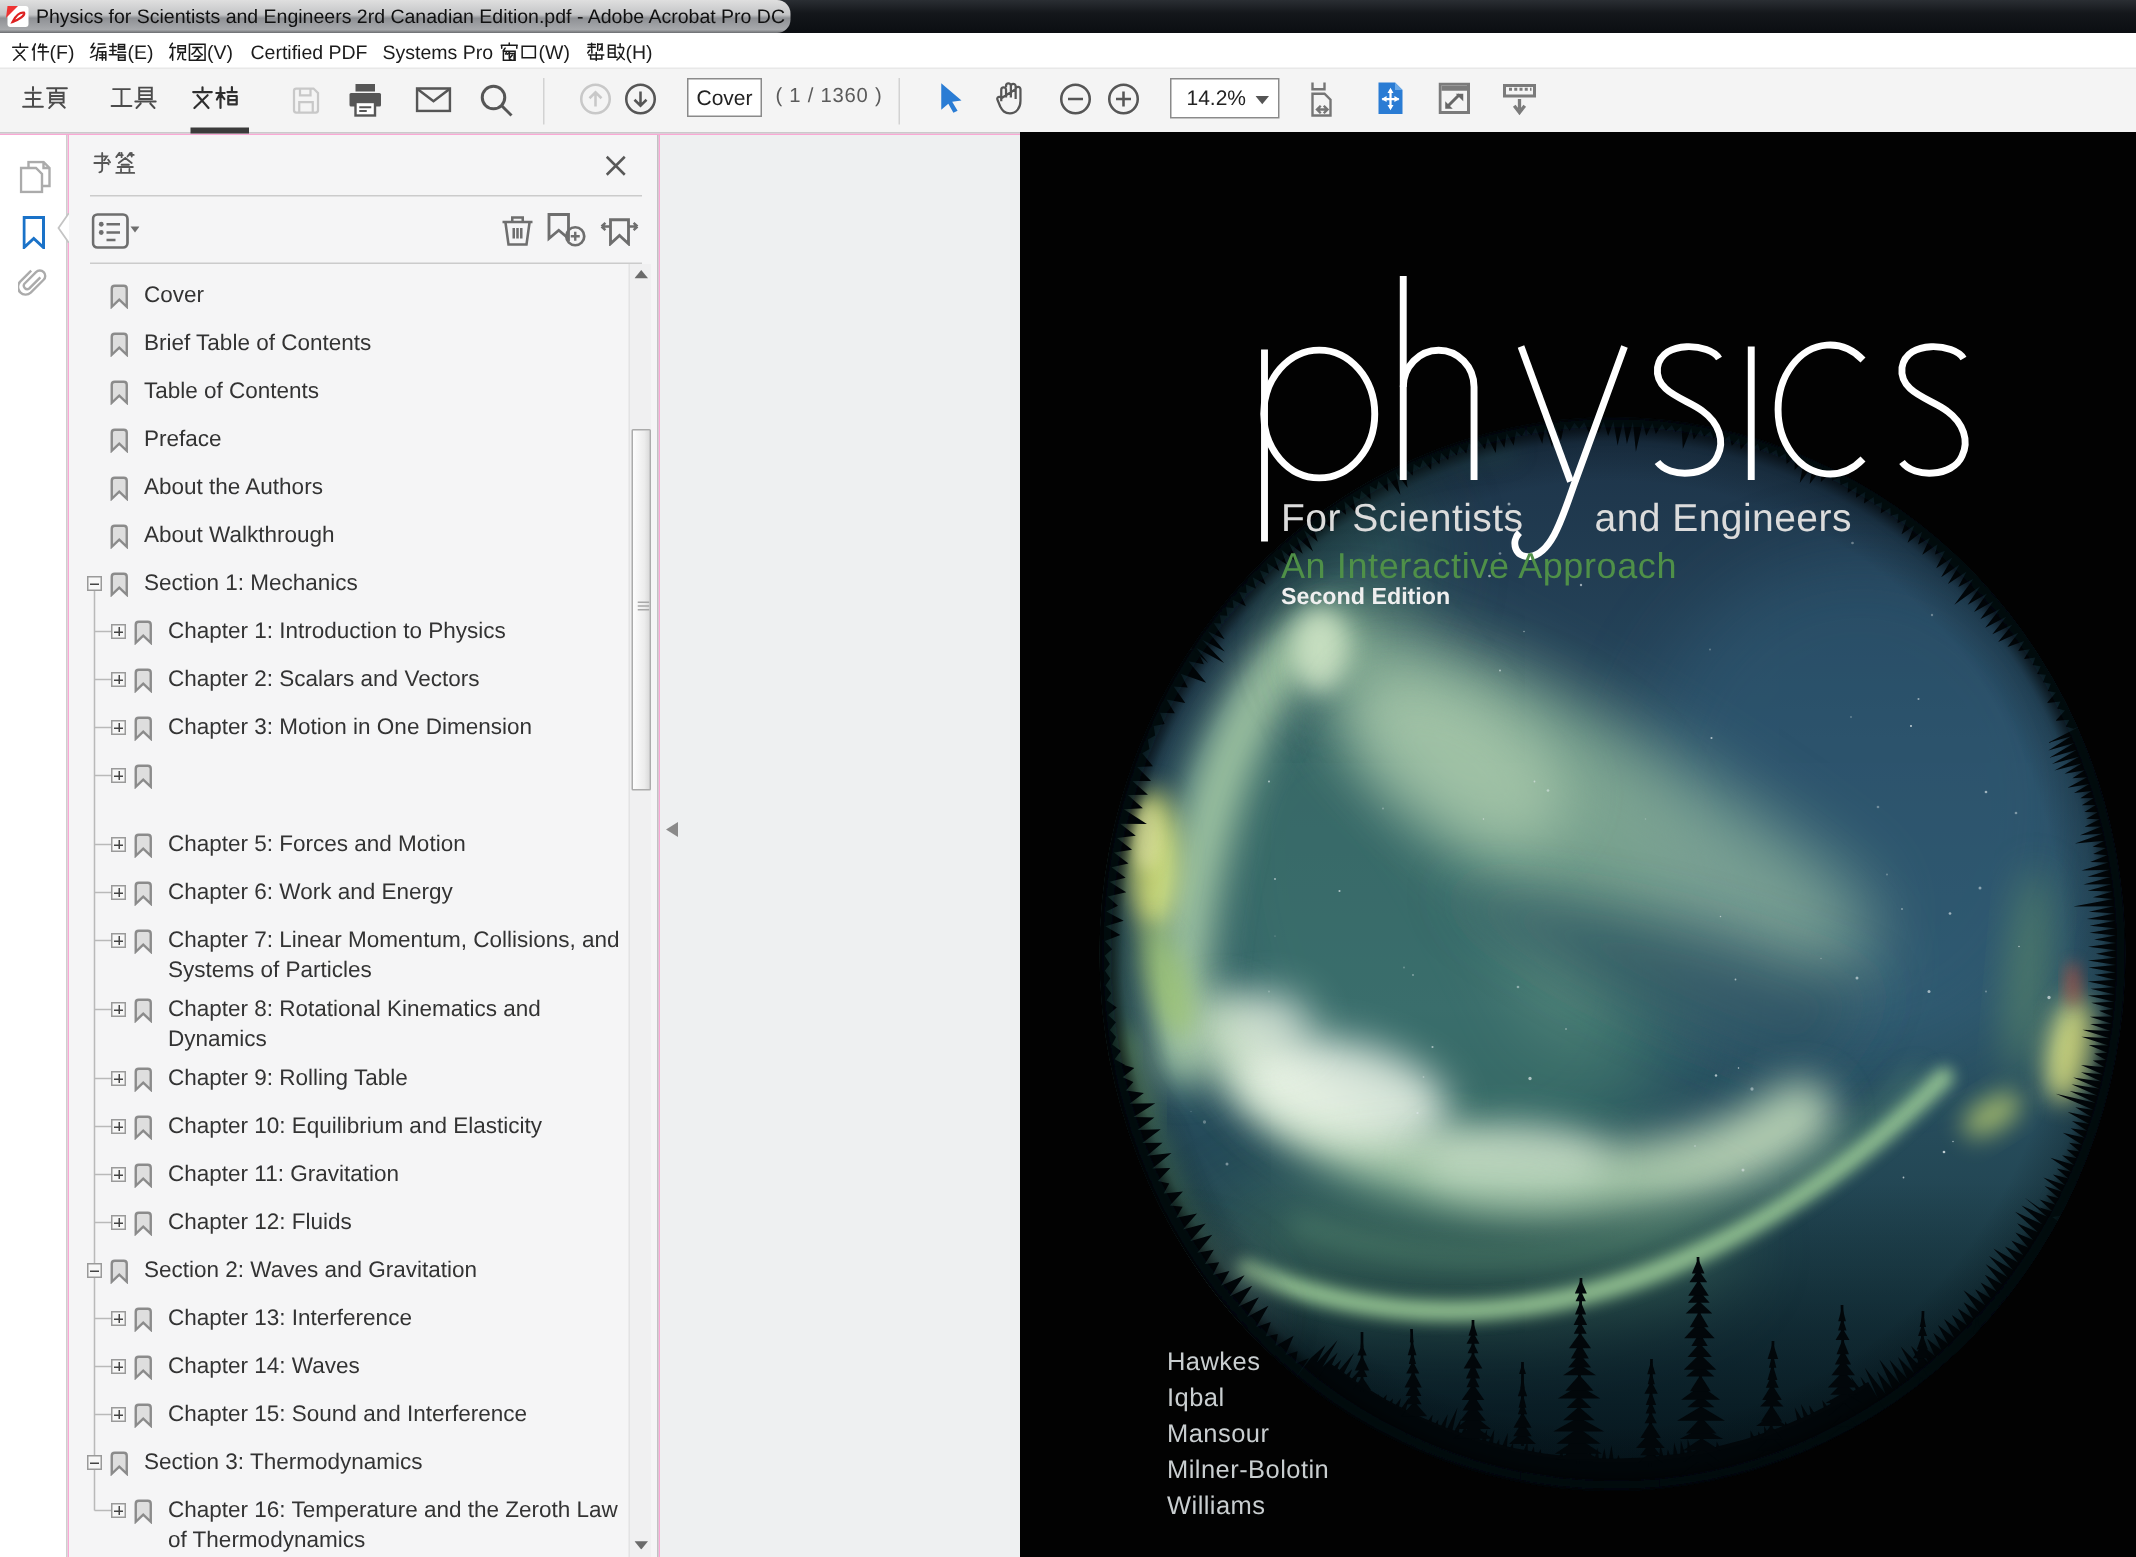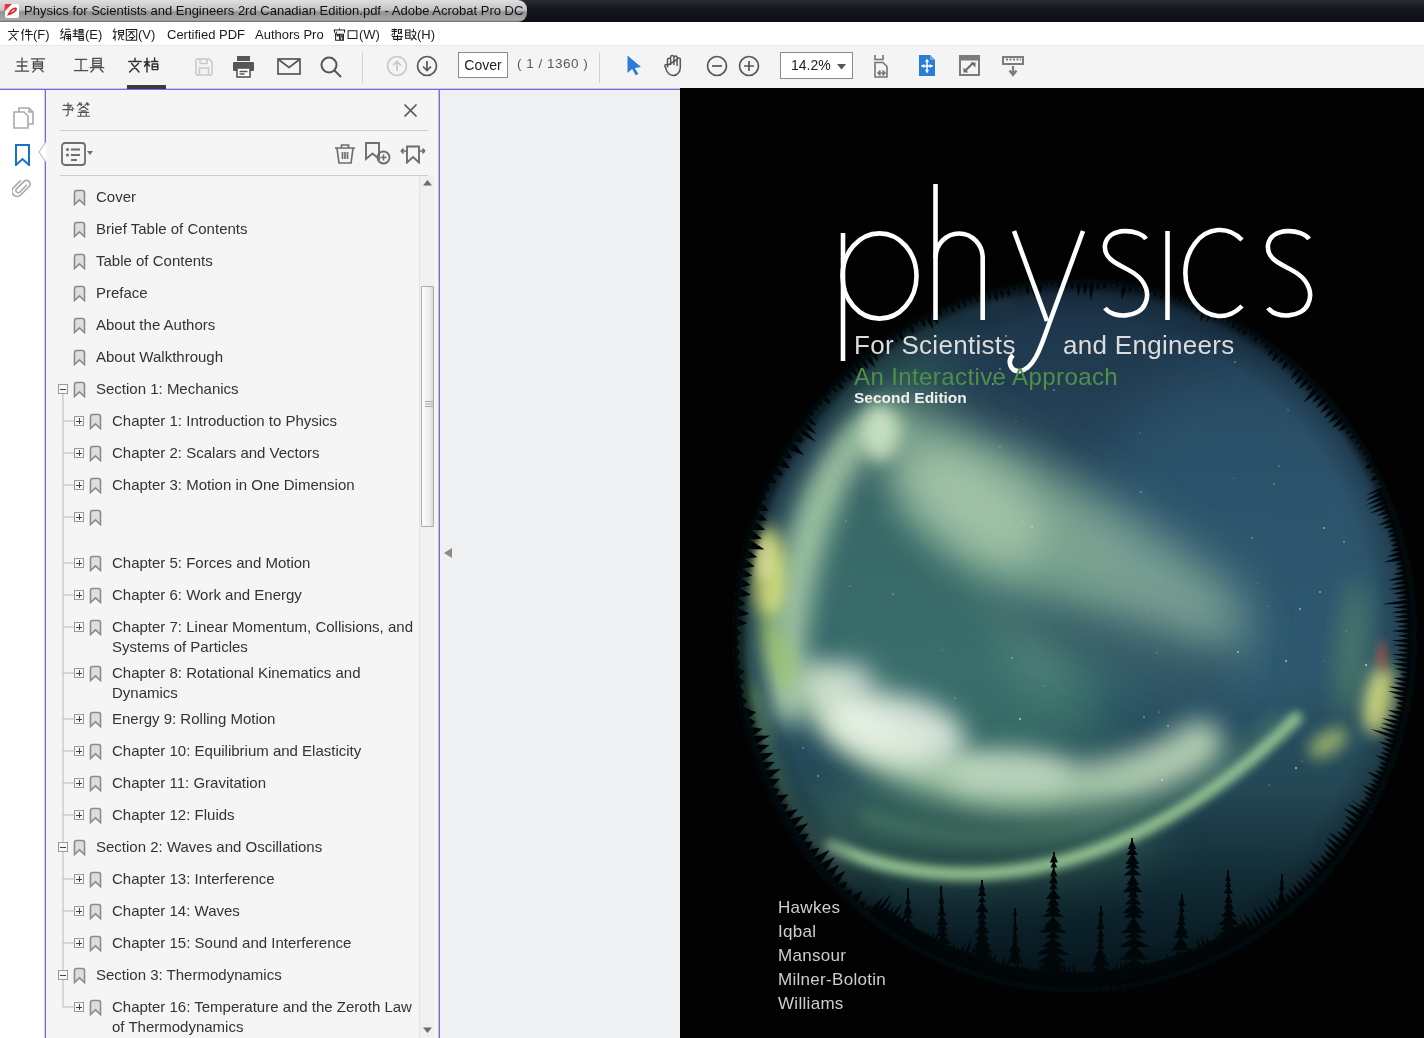--- a/index.html
+++ b/index.html
@@ -1,16 +1,16 @@
 <!DOCTYPE html>
 <html><head><meta charset="utf-8">
 <style>
 *{margin:0;padding:0;box-sizing:border-box}
 html,body{width:1424px;height:1038px;overflow:hidden;background:#000;font-family:"Liberation Sans",sans-serif}
-#win{position:absolute;left:0;top:0;width:1168px;height:1038px;background:#8b5cf6}
+#win{position:absolute;left:0;top:0;width:1168px;height:1038px;background:#f9a8d4}
 .abs{position:absolute}
 
 #titlebar{position:absolute;left:0;top:0;width:1424px;height:22px;background:linear-gradient(180deg,#2a2e33 0%,#14171b 40%,#0b0e12 100%)}
 #tbglass{position:absolute;left:0;top:0;width:527px;height:22px;background:linear-gradient(180deg,#dfdfdf 0%,#c3c4c6 45%,#8f9195 55%,#a7a9ac 90%,#6a6c70 100%);border-radius:0 9px 9px 0}
 #tbtitle{position:absolute;left:24px;top:3px;font-size:13px;color:#101010;white-space:nowrap}
 
 #menubar{position:absolute;left:0;top:22px;width:1424px;height:24px;background:#fff;border-bottom:1px solid #e8e8e8}
 .mi{position:absolute;top:5px;height:16px;color:#1b1b1b;font-size:13px;white-space:nowrap}
 
 #toolbar{position:absolute;left:0;top:46px;width:1424px;height:43px;background:#f4f4f4;border-bottom:1px solid #c9cacb}
@@ -115,21 +115,21 @@
           <use href="#h-bian"></use>
         </svg><svg class="cj" width="13" height="13" viewBox="0 0 16 16">
           <use href="#h-ji"></use>
         </svg>(E)</div>
 <div class="mi" style="left:112px"><svg class="cj" width="13" height="13" viewBox="0 0 16 16">
           <use href="#h-shi"></use>
         </svg><svg class="cj" width="13" height="13" viewBox="0 0 16 16">
           <use href="#h-tu"></use>
         </svg>(V)</div>
 <div class="mi" style="left:167px">Certified PDF</div>
-<div class="mi" style="left:255px">Authors Pro</div>
+<div class="mi" style="left:255px">Systems Pro</div>
 <div class="mi" style="left:333px"><svg class="cj" width="13" height="13" viewBox="0 0 16 16">
           <use href="#h-chuang"></use>
         </svg><svg class="cj" width="13" height="13" viewBox="0 0 16 16">
           <use href="#h-kou"></use>
         </svg>(W)</div>
 <div class="mi" style="left:391px"><svg class="cj" width="13" height="13" viewBox="0 0 16 16">
           <use href="#h-bang"></use>
         </svg><svg class="cj" width="13" height="13" viewBox="0 0 16 16">
           <use href="#h-zhu2"></use>
         </svg>(H)</div>
@@ -361,41 +361,41 @@
 <div class="bmrow" style="left:66px;top:527px">Chapter 7: Linear Momentum, Collisions, and<br>Systems of Particles</div>
 <svg class="abs bmk" style="left:43px;top:575px" width="13" height="17" viewBox="0 0 13 17">
         <path d="M1.5 3.5q0-2 2-2h6q2 0 2 2v12l-5-4.7-5 4.7z" fill="#dedede" stroke="#8b8b8b" stroke-width="1.6"></path>
       </svg>
 <div class="exp pl" style="left:28px;top:578px"></div>
 <div class="bmrow" style="left:66px;top:573px">Chapter 8: Rotational Kinematics and<br>Dynamics</div>
 <svg class="abs bmk" style="left:43px;top:621px" width="13" height="17" viewBox="0 0 13 17">
         <path d="M1.5 3.5q0-2 2-2h6q2 0 2 2v12l-5-4.7-5 4.7z" fill="#dedede" stroke="#8b8b8b" stroke-width="1.6"></path>
       </svg>
 <div class="exp pl" style="left:28px;top:624px"></div>
-<div class="bmrow" style="left:66px;top:619px">Energy 9: Rolling Motion</div>
+<div class="bmrow" style="left:66px;top:619px">Chapter 9: Rolling Table</div>
 <svg class="abs bmk" style="left:43px;top:653px" width="13" height="17" viewBox="0 0 13 17">
         <path d="M1.5 3.5q0-2 2-2h6q2 0 2 2v12l-5-4.7-5 4.7z" fill="#dedede" stroke="#8b8b8b" stroke-width="1.6"></path>
       </svg>
 <div class="exp pl" style="left:28px;top:656px"></div>
 <div class="bmrow" style="left:66px;top:651px">Chapter 10: Equilibrium and Elasticity</div>
 <svg class="abs bmk" style="left:43px;top:685px" width="13" height="17" viewBox="0 0 13 17">
         <path d="M1.5 3.5q0-2 2-2h6q2 0 2 2v12l-5-4.7-5 4.7z" fill="#dedede" stroke="#8b8b8b" stroke-width="1.6"></path>
       </svg>
 <div class="exp pl" style="left:28px;top:688px"></div>
 <div class="bmrow" style="left:66px;top:683px">Chapter 11: Gravitation</div>
 <svg class="abs bmk" style="left:43px;top:717px" width="13" height="17" viewBox="0 0 13 17">
         <path d="M1.5 3.5q0-2 2-2h6q2 0 2 2v12l-5-4.7-5 4.7z" fill="#dedede" stroke="#8b8b8b" stroke-width="1.6"></path>
       </svg>
 <div class="exp pl" style="left:28px;top:720px"></div>
 <div class="bmrow" style="left:66px;top:715px">Chapter 12: Fluids</div>
 <svg class="abs bmk" style="left:27px;top:749px" width="13" height="17" viewBox="0 0 13 17">
         <path d="M1.5 3.5q0-2 2-2h6q2 0 2 2v12l-5-4.7-5 4.7z" fill="#dedede" stroke="#8b8b8b" stroke-width="1.6"></path>
       </svg>
 <div class="exp" style="left:12px;top:752px"></div>
-<div class="bmrow" style="left:50px;top:747px">Section 2: Waves and Oscillations</div>
+<div class="bmrow" style="left:50px;top:747px">Section 2: Waves and Gravitation</div>
 <svg class="abs bmk" style="left:43px;top:781px" width="13" height="17" viewBox="0 0 13 17">
         <path d="M1.5 3.5q0-2 2-2h6q2 0 2 2v12l-5-4.7-5 4.7z" fill="#dedede" stroke="#8b8b8b" stroke-width="1.6"></path>
       </svg>
 <div class="exp pl" style="left:28px;top:784px"></div>
 <div class="bmrow" style="left:66px;top:779px">Chapter 13: Interference</div>
 <svg class="abs bmk" style="left:43px;top:813px" width="13" height="17" viewBox="0 0 13 17">
         <path d="M1.5 3.5q0-2 2-2h6q2 0 2 2v12l-5-4.7-5 4.7z" fill="#dedede" stroke="#8b8b8b" stroke-width="1.6"></path>
       </svg>
 <div class="exp pl" style="left:28px;top:816px"></div>
 <div class="bmrow" style="left:66px;top:811px">Chapter 14: Waves</div>

